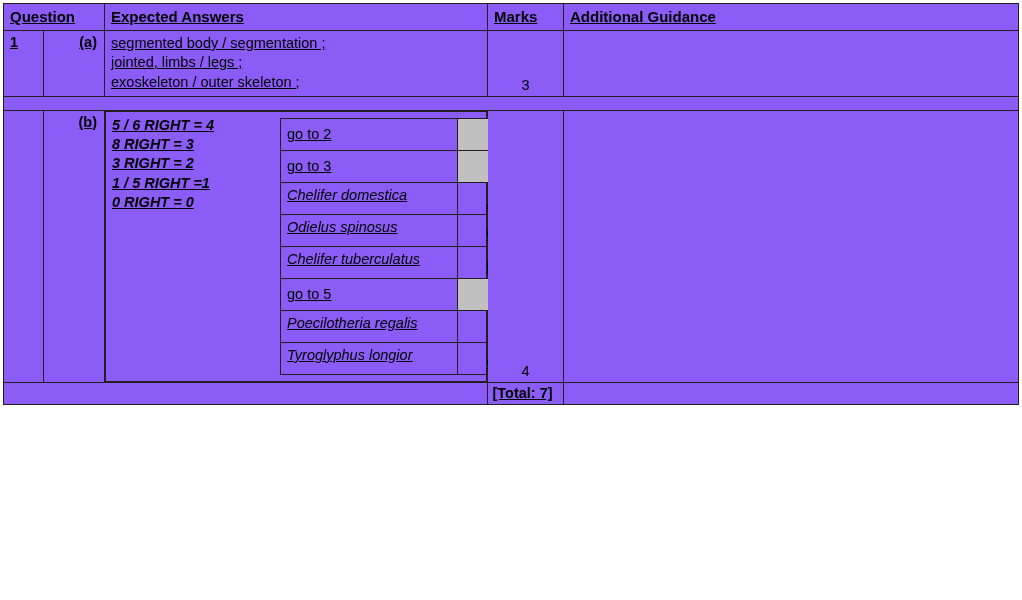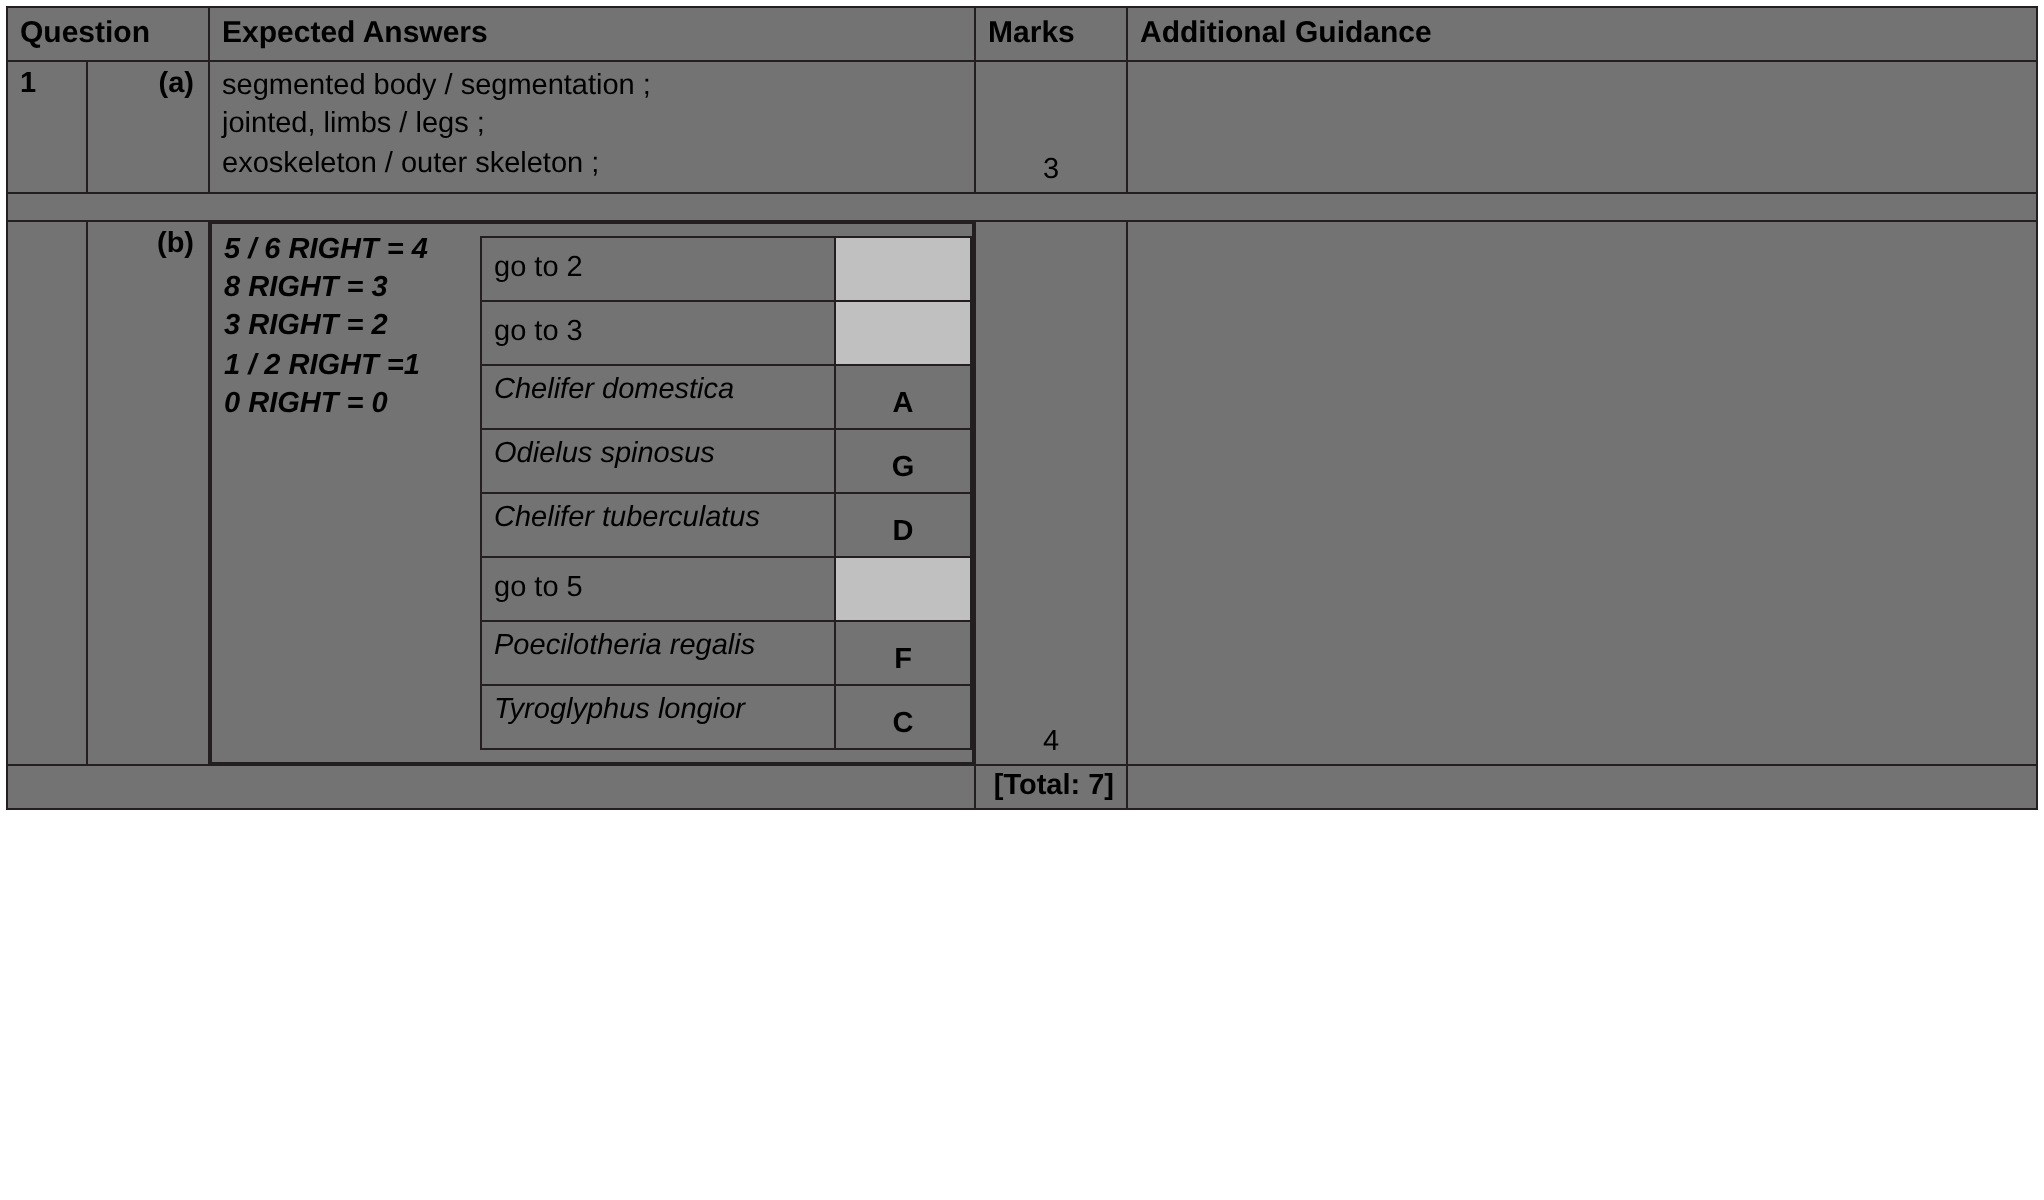--- a/index.html
+++ b/index.html
@@ -28,21 +28,22 @@
     width: 1016px;
     margin: 3px 0 0 3px;
     font-size: 14.5px;
   }
 
   table.ms > tbody > tr > td,
   table.ms > tbody > tr > th {
     border: 1.6px solid #231f20;
     padding: 0;
     vertical-align: top;
-    background: #737373;
+    background: #8b5cf6;
+    text-decoration: underline;
   }
 
   
   .hdr {
     font-weight: bold;
     font-size: 15px;
     padding: 4px 0 5px 6px !important;
     vertical-align: middle !important;
     white-space: nowrap;
   }
@@ -86,20 +87,21 @@
   .spacer td {
     height: 13px;
     padding: 0 !important;
   }
 
   
   .bwrap {
     display: flex;
     align-items: flex-start;
     padding: 4px 0 6px 6px !important;
+    gap: 40px;
   }
   .scheme {
     font-style: italic;
     font-weight: bold;
     font-size: 14.5px;
     line-height: 1.33;
     width: 128px;
     flex: none;
     white-space: nowrap;
   }
@@ -142,21 +144,21 @@
     vertical-align: bottom;
     padding-bottom: 4px !important;
   }
   td.kl.shade {
     background: #c0c0c0;
   }
 
   
   .total-marks {
     font-weight: bold;
-    text-align: right;
+    text-align: center;
     padding: 2px 6px 3px 0 !important;
     white-space: nowrap;
   }
   .total-blank { padding: 0 !important; }
 </style>
 </head>
 <body>
 
 <div class="sheet">
 
@@ -196,21 +198,21 @@
       </tr>
 
       <tr>
         <td class="qnum"></td>
         <td class="qpart">(b)</td>
         <td class="bwrap">
           <div class="scheme">
             <div>5 / 6 RIGHT  = 4</div>
             <div>8 RIGHT = 3</div>
             <div>3 RIGHT = 2</div>
-            <div>1 / 2 RIGHT =1</div>
+            <div>1 / 5 RIGHT =1</div>
             <div>0 RIGHT = 0</div>
           </div>
 
           <table class="keytab">
             <colgroup>
                 <col class="k-name">
                 <col class="k-let">
               </colgroup>
             <tbody id="key-body">
                 <tr>

